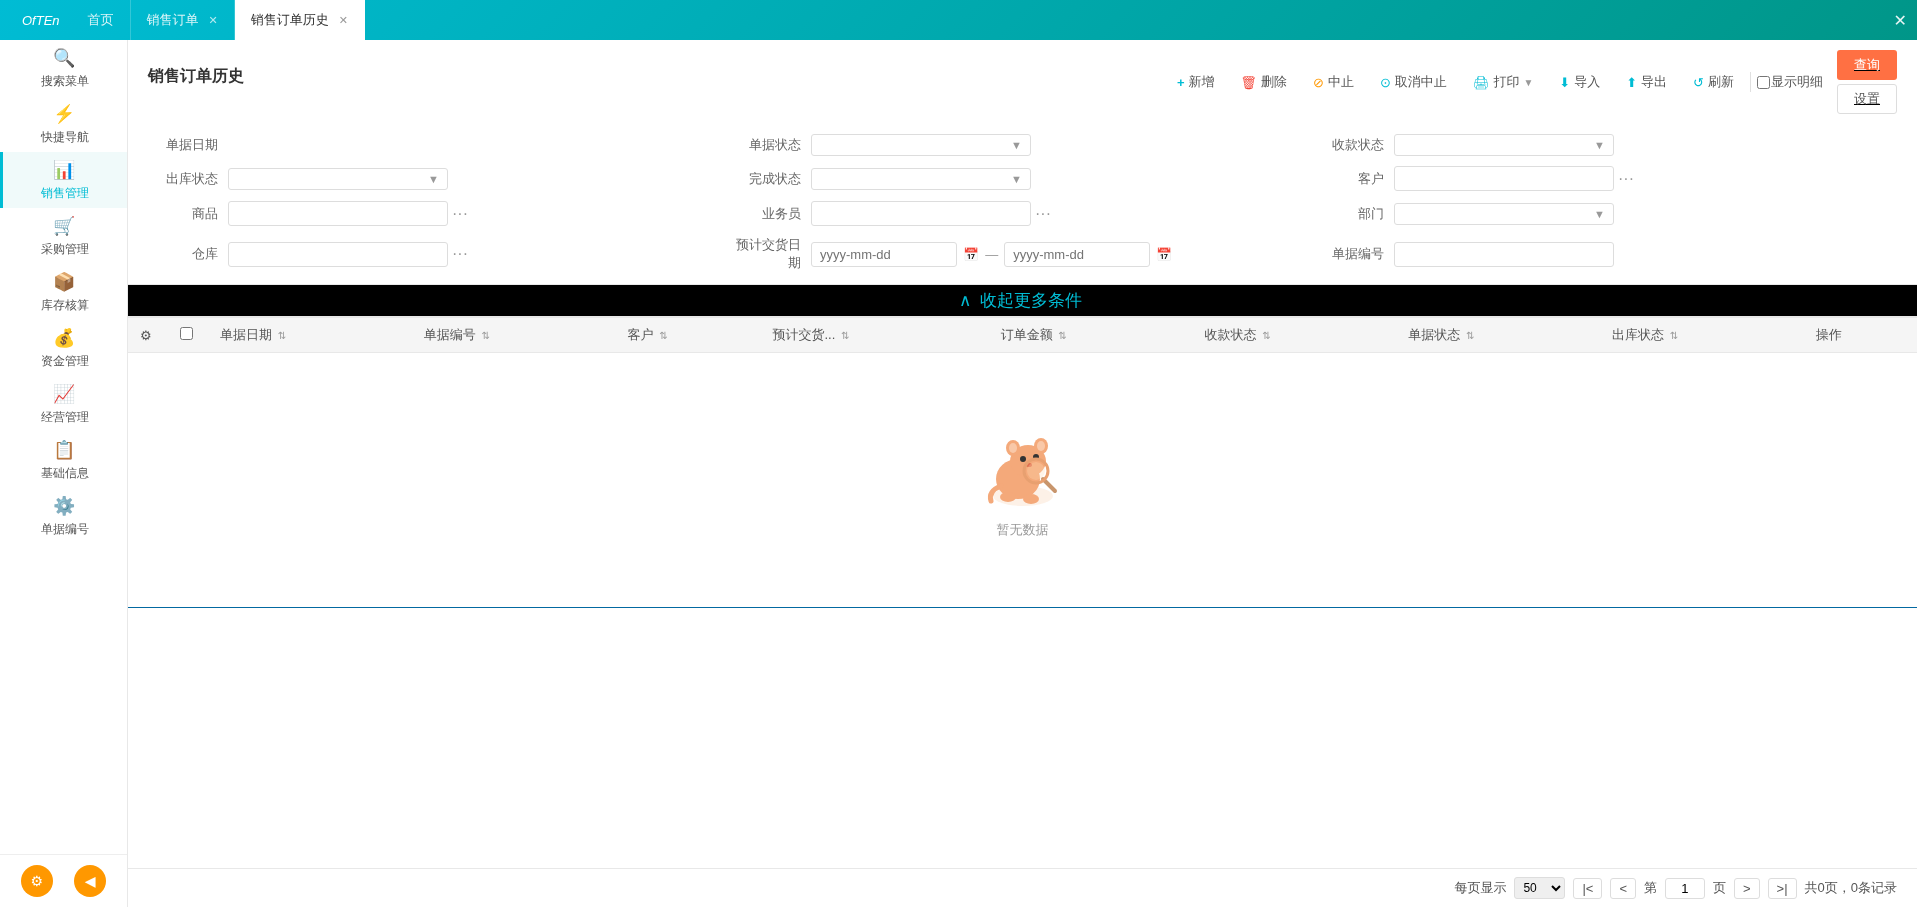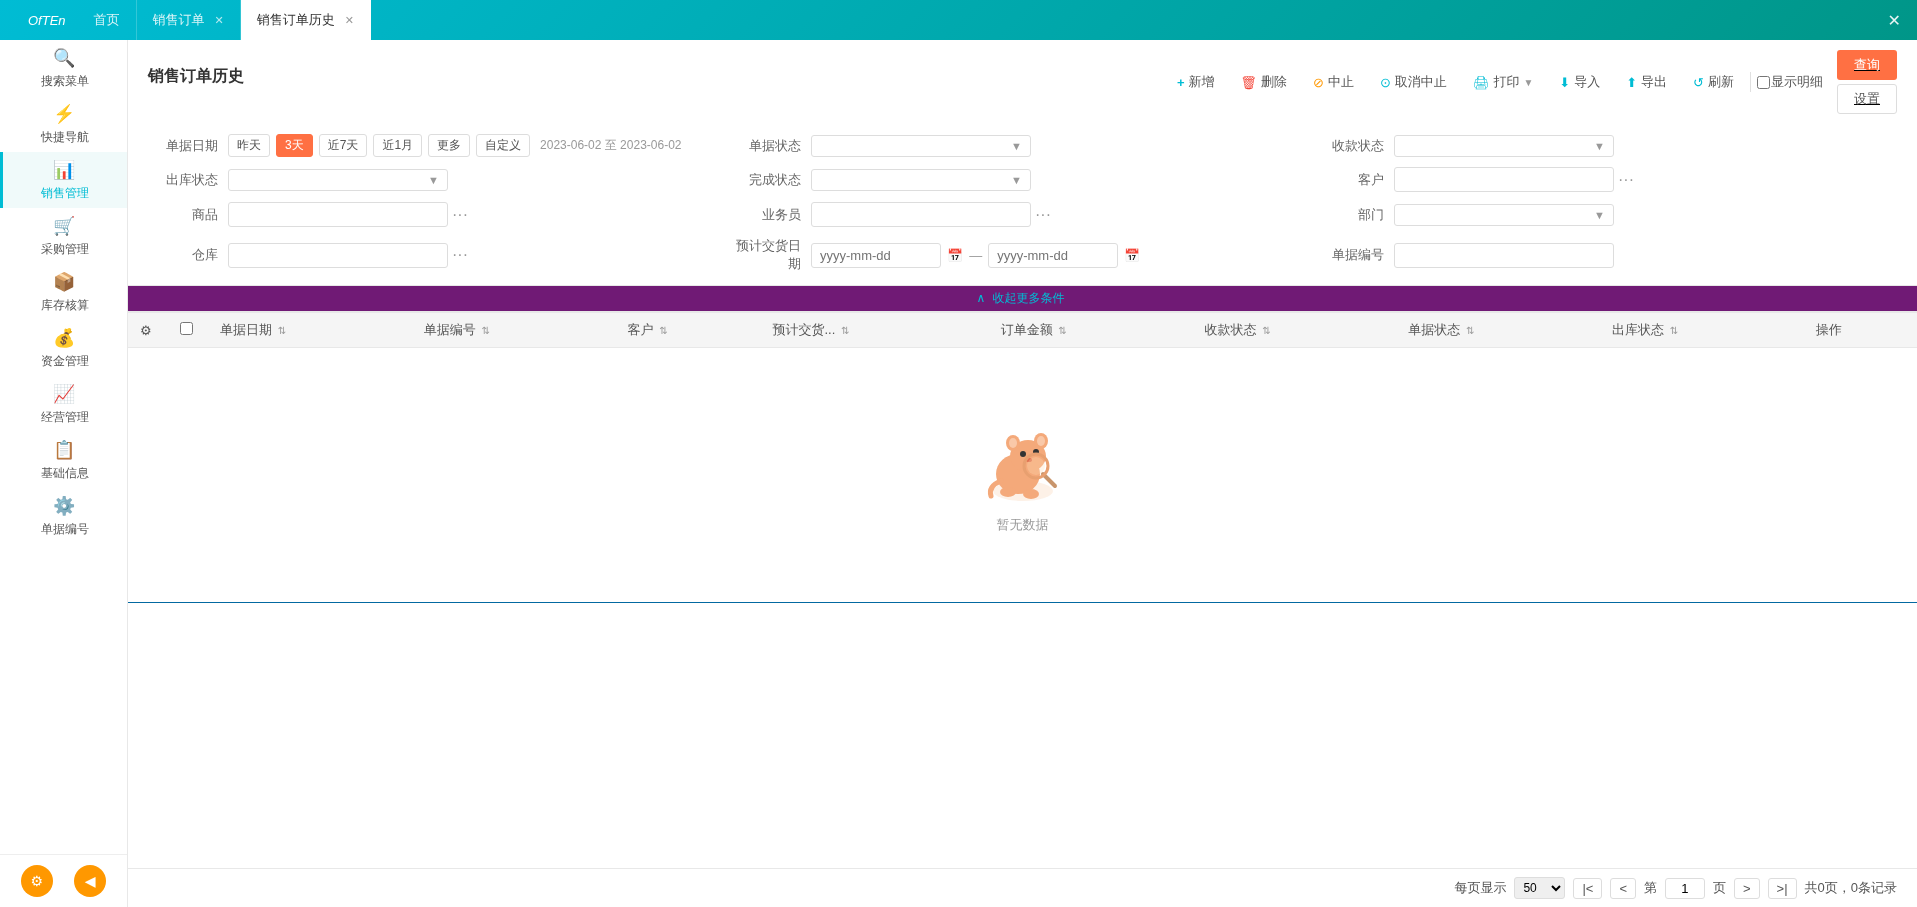--- a/index.html
+++ b/index.html
@@ -4,21 +4,21 @@
   <style>
     * { box-sizing: border-box; margin: 0; padding: 0; }
     body { font-family: 'Microsoft YaHei', Arial, sans-serif; font-size: 13px; background: #f5f5f5; display: flex; flex-direction: column; height: 907px; overflow: hidden; }
 
     
     .top-bar {
       height: 40px;
       background: linear-gradient(135deg, #00bcd4, #009688);
       display: flex;
       align-items: center;
-      padding: 0 16px;
+      padding: 0 10px;
       color: white;
       gap: 0;
       flex-shrink: 0;
     }
     .top-tab {
       height: 56px;
       padding: 0 16px;
       display: flex;
       align-items: center;
       cursor: pointer;
@@ -199,40 +199,40 @@
       color: #999;
       font-size: 16px;
       margin-left: 4px;
       cursor: pointer;
     }
     .collapse-bar {
       text-align: center;
       padding: 4px;
       color: #00bcd4;
       cursor: pointer;
-      font-size: 12px;
-      background: #701a75;
+      font-size: 17px;
+      background: #000000;
       border-bottom: 1px solid #e8e8e8;
     }
     .collapse-bar span { margin-right: 4px; }
 
     
     .date-input-group {
       display: flex;
       align-items: center;
       gap: 6px;
     }
     .date-input {
       border: 1px solid #ddd;
       border-radius: 3px;
       padding: 4px 8px;
       font-size: 13px;
       color: #999;
       background: white;
-      width: 130px;
+      width: 146px;
     }
     .calendar-icon { color: #ff9800; cursor: pointer; }
 
     
     .table-container {
       flex: 1;
       overflow: auto;
       background: white;
       margin: 0;
     }
@@ -464,29 +464,20 @@
             <button class="settings-btn">设置</button>
           </div>
         </div>
       </div>
 
       <div class="filter-area">
 
         <div class="filter-row">
           <div class="filter-cell" style="flex:1;">
             <span class="filter-label">单据日期</span>
-            <div class="filter-date-group">
-              <button class="date-btn">昨天</button>
-              <button class="date-btn active">3天</button>
-              <button class="date-btn">近7天</button>
-              <button class="date-btn">近1月</button>
-              <button class="date-btn">更多</button>
-              <button class="date-btn">自定义</button>
-              <span class="date-range-text">2023-06-02 至 2023-06-02</span>
-            </div>
           </div>
           <div class="filter-cell" style="flex:1;">
             <span class="filter-label">单据状态</span>
             <div class="filter-select-wide">
               <span></span>
               <span class="dropdown-arrow">▼</span>
             </div>
           </div>
           <div class="filter-cell" style="flex:1;">
             <span class="filter-label">收款状态</span>

